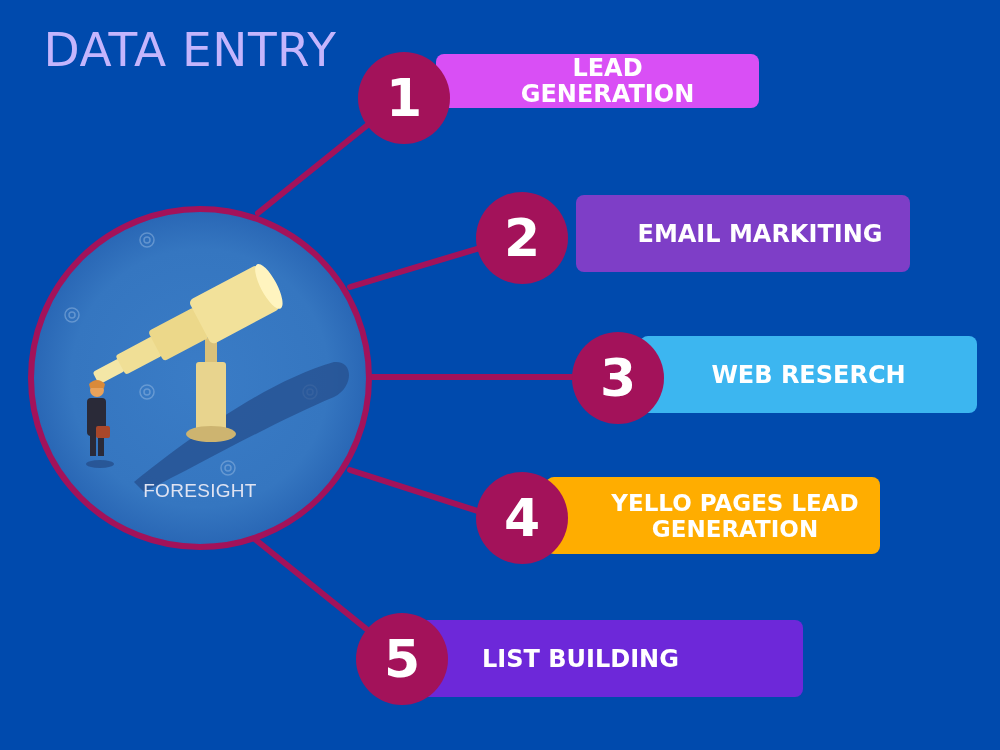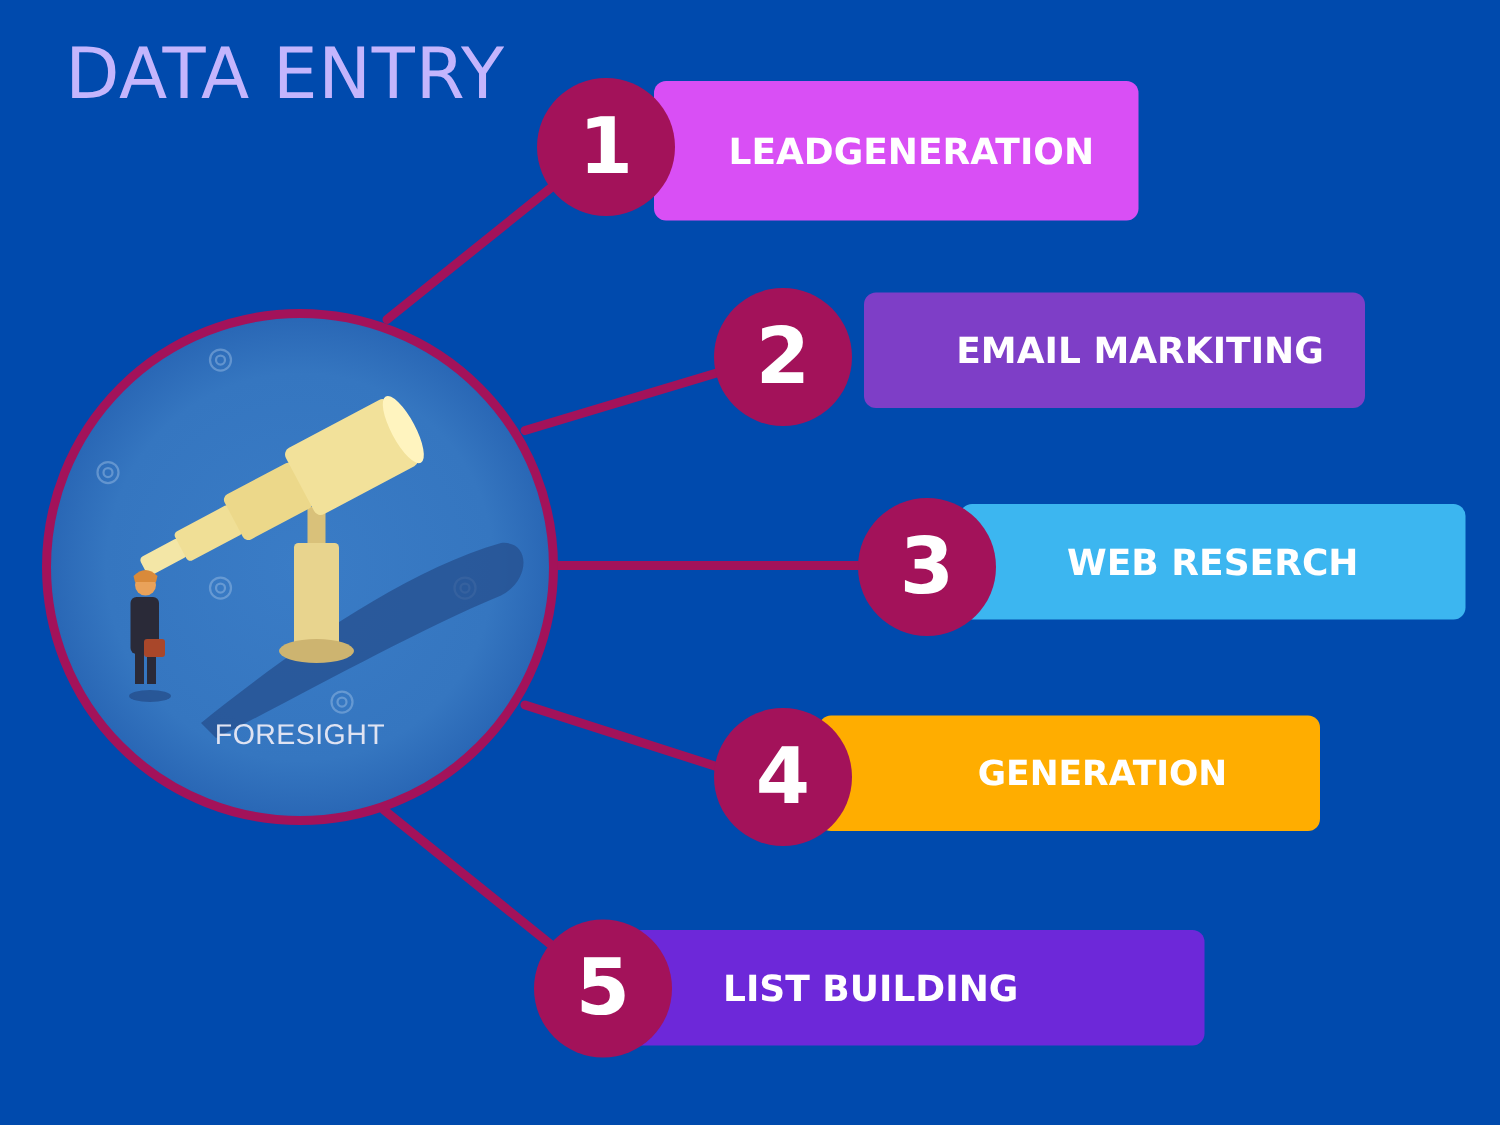--- a/index.html
+++ b/index.html
@@ -95,21 +95,21 @@
       <rect x="56" y="222" width="6" height="22" fill="#2a2a38"></rect>
       <rect x="64" y="222" width="6" height="22" fill="#2a2a38"></rect>
       <rect x="62" y="214" width="14" height="12" rx="2" fill="#a9472a"></rect>
       <ellipse cx="66" cy="252" rx="14" ry="4" fill="#234a86" opacity="0.7"></ellipse>
     </g>
   </svg>
   <div class="hub-caption">FORESIGHT</div>
 </div>
 
 <div class="item">
-  <div class="pill" style="left:436px; top:54px; width:323px; height:93px; background:#d94ff5; padding-left:20px; box-sizing:border-box; flex-direction:row;text-align:right;">
+  <div class="pill" style="left:436px; top:54px; width:323px; height:54px; background:#d94ff5; padding-left:20px; box-sizing:border-box; flex-direction:column;text-align:right;">
     <span>LEAD</span>
     <span>GENERATION</span>
   </div>
   <div class="badge" style="left:358px; top:52px;">1</div>
 </div>
 
 <div class="item">
   <div class="pill" style="left:576px; top:195px; width:334px; height:77px; background:#7e3ec7; padding-left:34px; box-sizing:border-box;">
     <span>EMAIL MARKITING</span>
   </div>
@@ -118,20 +118,21 @@
 
 <div class="item">
   <div class="pill" style="left:640px; top:336px; width:337px; height:77px; background:#3cb6f0; padding-left:0px; box-sizing:border-box;">
     <span>WEB RESERCH</span>
   </div>
   <div class="badge" style="left:572px; top:332px;">3</div>
 </div>
 
 <div class="item">
   <div class="pill" style="left:546px; top:477px; width:334px; height:77px; background:#ffad00; padding-left:44px; box-sizing:border-box; flex-direction:column; font-size:23px;">
+    <span>YELLO PAGES LEAD</span>
     <span>GENERATION</span>
   </div>
   <div class="badge" style="left:476px; top:472px;">4</div>
 </div>
 
 <div class="item">
   <div class="pill" style="left:420px; top:620px; width:383px; height:77px; background:#6d28d9; padding-left:0; box-sizing:border-box; justify-content:flex-start;">
     <span style="margin-left:62px;">LIST BUILDING</span>
   </div>
   <div class="badge" style="left:356px; top:613px;">5</div>

